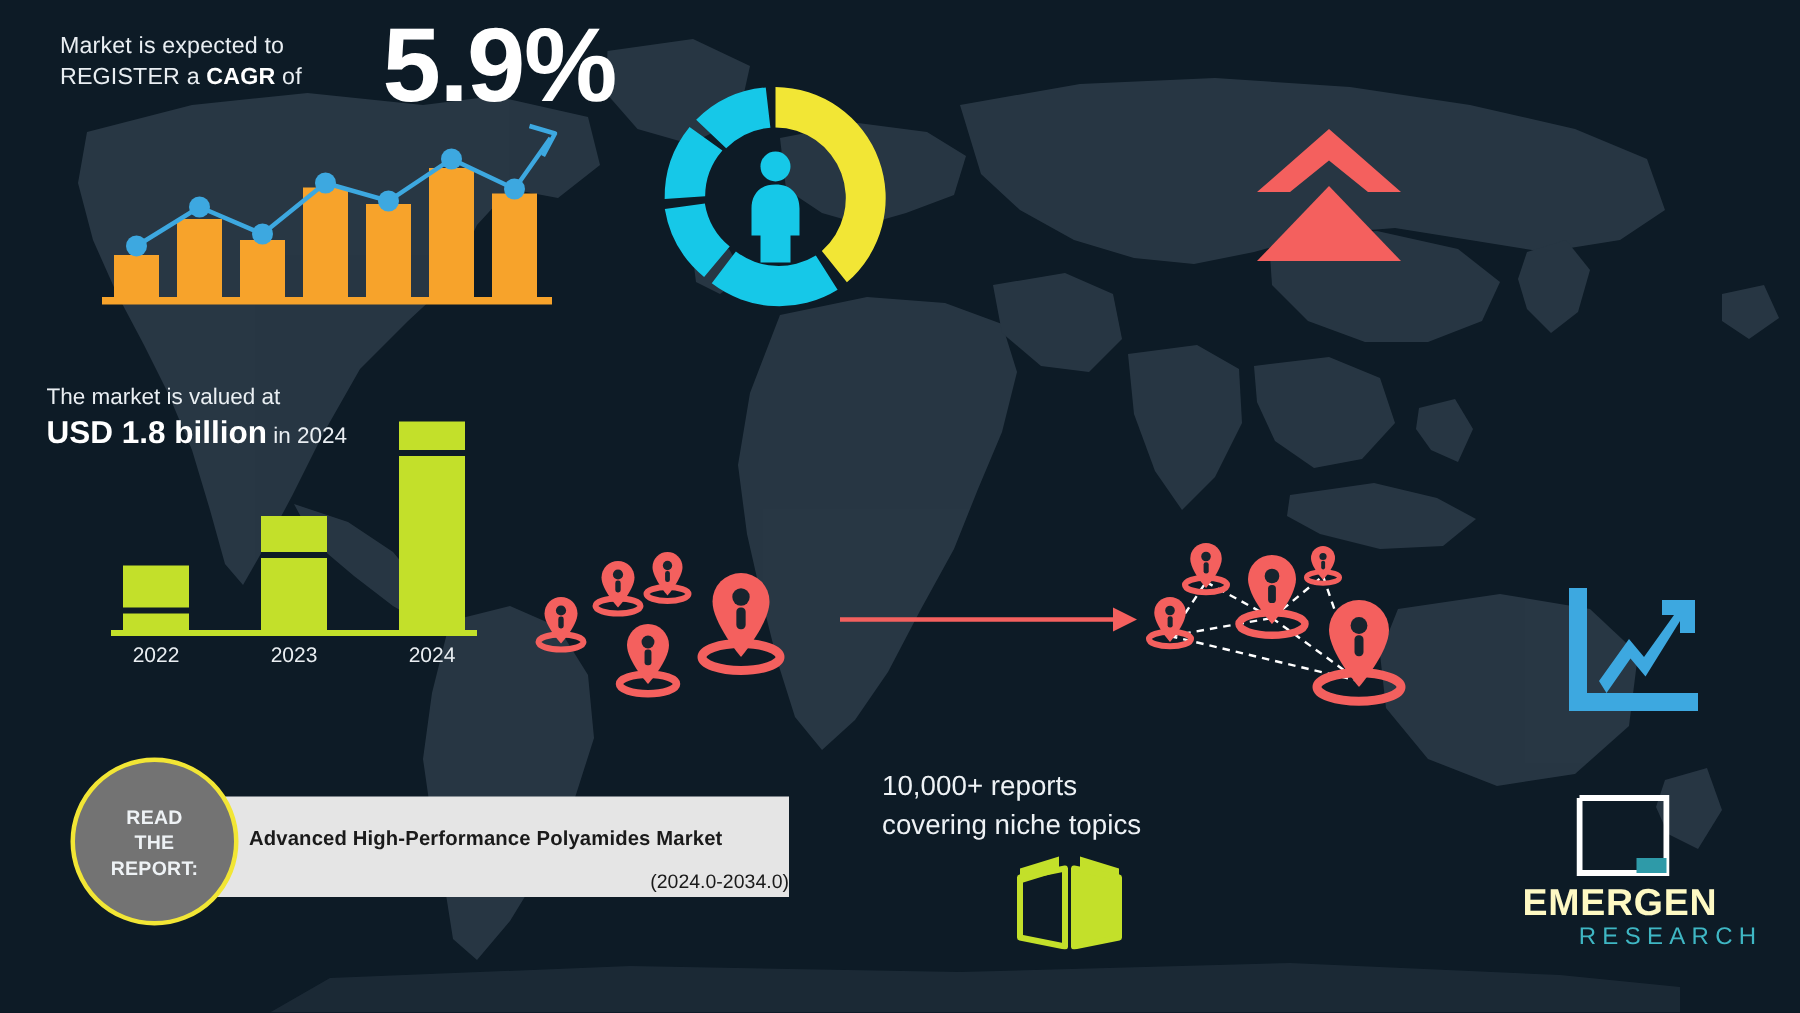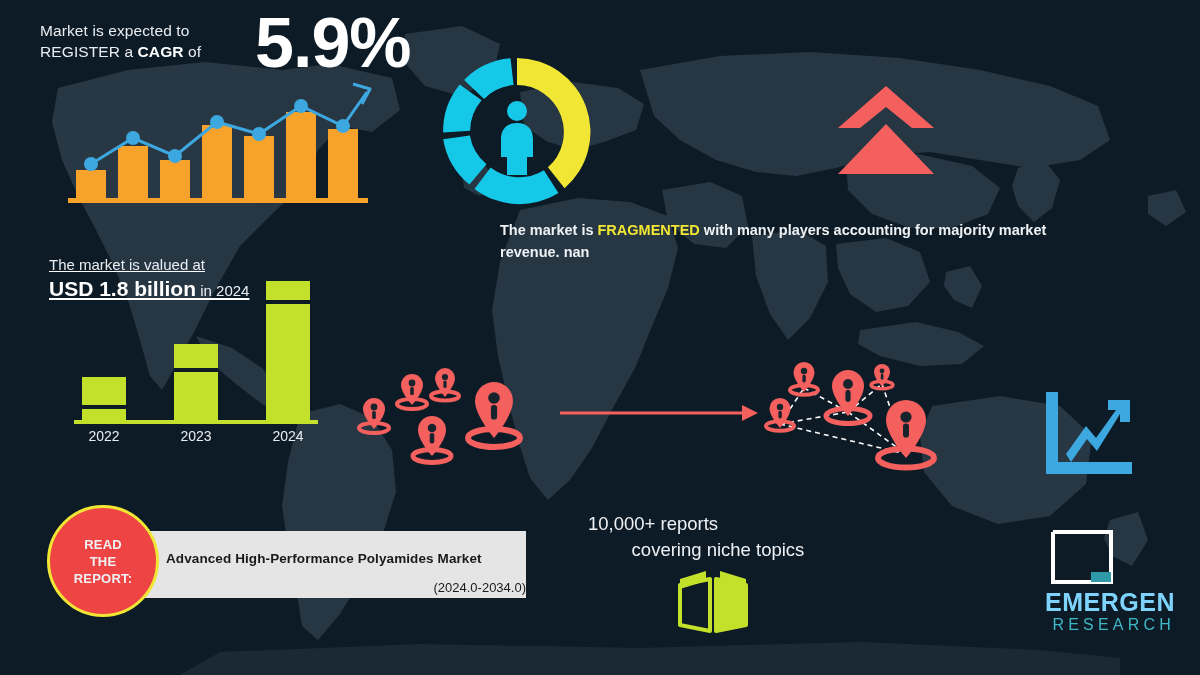--- a/index.html
+++ b/index.html
@@ -49,21 +49,21 @@
   #chevrons { left:838px; top:84px; width:96px; height:92px; z-index:3; }
 
   
   #fragmented {
     left:500px; top:219px; width:640px; z-index:3;
     font-size:14.5px; line-height:22px; color:#eef2f5; font-weight:bold;
   }
   #fragmented .hl { color:#f2e635; }
 
   
-  #valued-block { left:49px; top:255px; width:300px; z-index:3;text-decoration:underline; }
+  #valued-block { left:31px; top:255px; width:300px; z-index:3; }
   #valued-lead { font-size:15px; line-height:20px; color:#e9eef2; }
   #valued-value { font-size:21px; font-weight:bold; color:#ffffff; line-height:28px; }
   #valued-value .small { font-size:15px; font-weight:normal; color:#e9eef2; }
   #green-chart { left:70px; top:278px; width:250px; height:168px; z-index:3; }
 
   
   #pins-left { left:352px; top:368px; width:180px; height:100px; z-index:3; }
   #pins-arrow { left:560px; top:400px; width:200px; height:26px; z-index:3; }
   #pins-right { left:758px; top:362px; width:190px; height:112px; z-index:3; }
 
@@ -72,37 +72,37 @@
 
   
   #report-banner {
     left:130px; top:531px; width:396px; height:67px; background:#e5e5e5; z-index:3;
   }
   #report-banner-inner { padding:18px 0 0 36px; }
   #report-title { font-size:13.5px; font-weight:bold; color:#1a1a1a; letter-spacing:.1px; line-height:19px; }
   #report-range { font-size:13px; color:#1a1a1a; line-height:19px; margin-top:10px;text-align:right; }
   #report-circle {
     left:47px; top:505px; width:112px; height:112px; border-radius:50%;
-    background:#ef4444; border:3px solid #f2e635; z-index:4;
+    background:#737373; border:3px solid #f2e635; z-index:4;
     display:flex; align-items:center; justify-content:center; text-align:center;
   }
   #report-circle-label { font-size:13px; font-weight:bold; color:#eef2f5; line-height:17px; letter-spacing:.2px; }
 
   
   #reports-block { left:588px; top:511px; width:260px; z-index:3; }
   #reports-count { font-size:18.5px; color:#eef2f5; line-height:26px; }
-  #reports-sub { font-size:18.5px; color:#eef2f5; line-height:26px;text-align:center; }
+  #reports-sub { font-size:18.5px; color:#eef2f5; line-height:26px; }
   #book-icon { left:676px; top:567px; width:74px; height:66px; z-index:3; }
 
   
   #logo-block { left:1015px; top:530px; width:160px; height:112px; z-index:3; }
   #logo-mark { position:absolute; left:36px; top:0; width:62px; height:54px; }
   #logo-name {
-    position:absolute; left:0; top:58px; width:160px; text-align:right;
-    font-size:25px; font-weight:bold; color:#7dd3fc; letter-spacing:.5px; line-height:28px;
+    position:absolute; left:0; top:58px; width:160px; text-align:left;
+    font-size:25px; font-weight:bold; color:#fef9c3; letter-spacing:.5px; line-height:28px;
   }
   #logo-sub {
     position:absolute; left:0; top:88px; width:160px; text-align:right;
     font-size:16px; color:#3fb7c4; letter-spacing:4.2px; line-height:14px;
   }
 </style>
 </head>
 <body>
 
 <div id="stage">
@@ -214,24 +214,20 @@
   </div>
 
 
   <div class="abs" id="chevrons">
     <svg viewBox="0 0 96 92" width="96" height="92">
       <path d="M48 2 L96 44 L74 44 L48 23 L22 44 L0 44 Z" fill="#f4605e"></path>
       <path d="M48 40 L96 90 L0 90 Z" fill="#f4605e"></path>
     </svg>
   </div>
 
-  <div class="abs" id="fragmented">
-    <span>The market is </span><span class="hl">FRAGMENTED</span><span> with many players accounting for majority market</span><br>
-    <span>revenue. nan</span>
-  </div>
 
   <div class="abs" id="valued-block">
     <div id="valued-lead">The market is valued at</div>
     <div id="valued-value">
       <span>USD 1.8 billion</span><span class="small"> in 2024</span>
     </div>
   </div>
 
   <div class="abs" id="green-chart">
     <svg viewBox="0 0 250 168" width="250" height="168">

